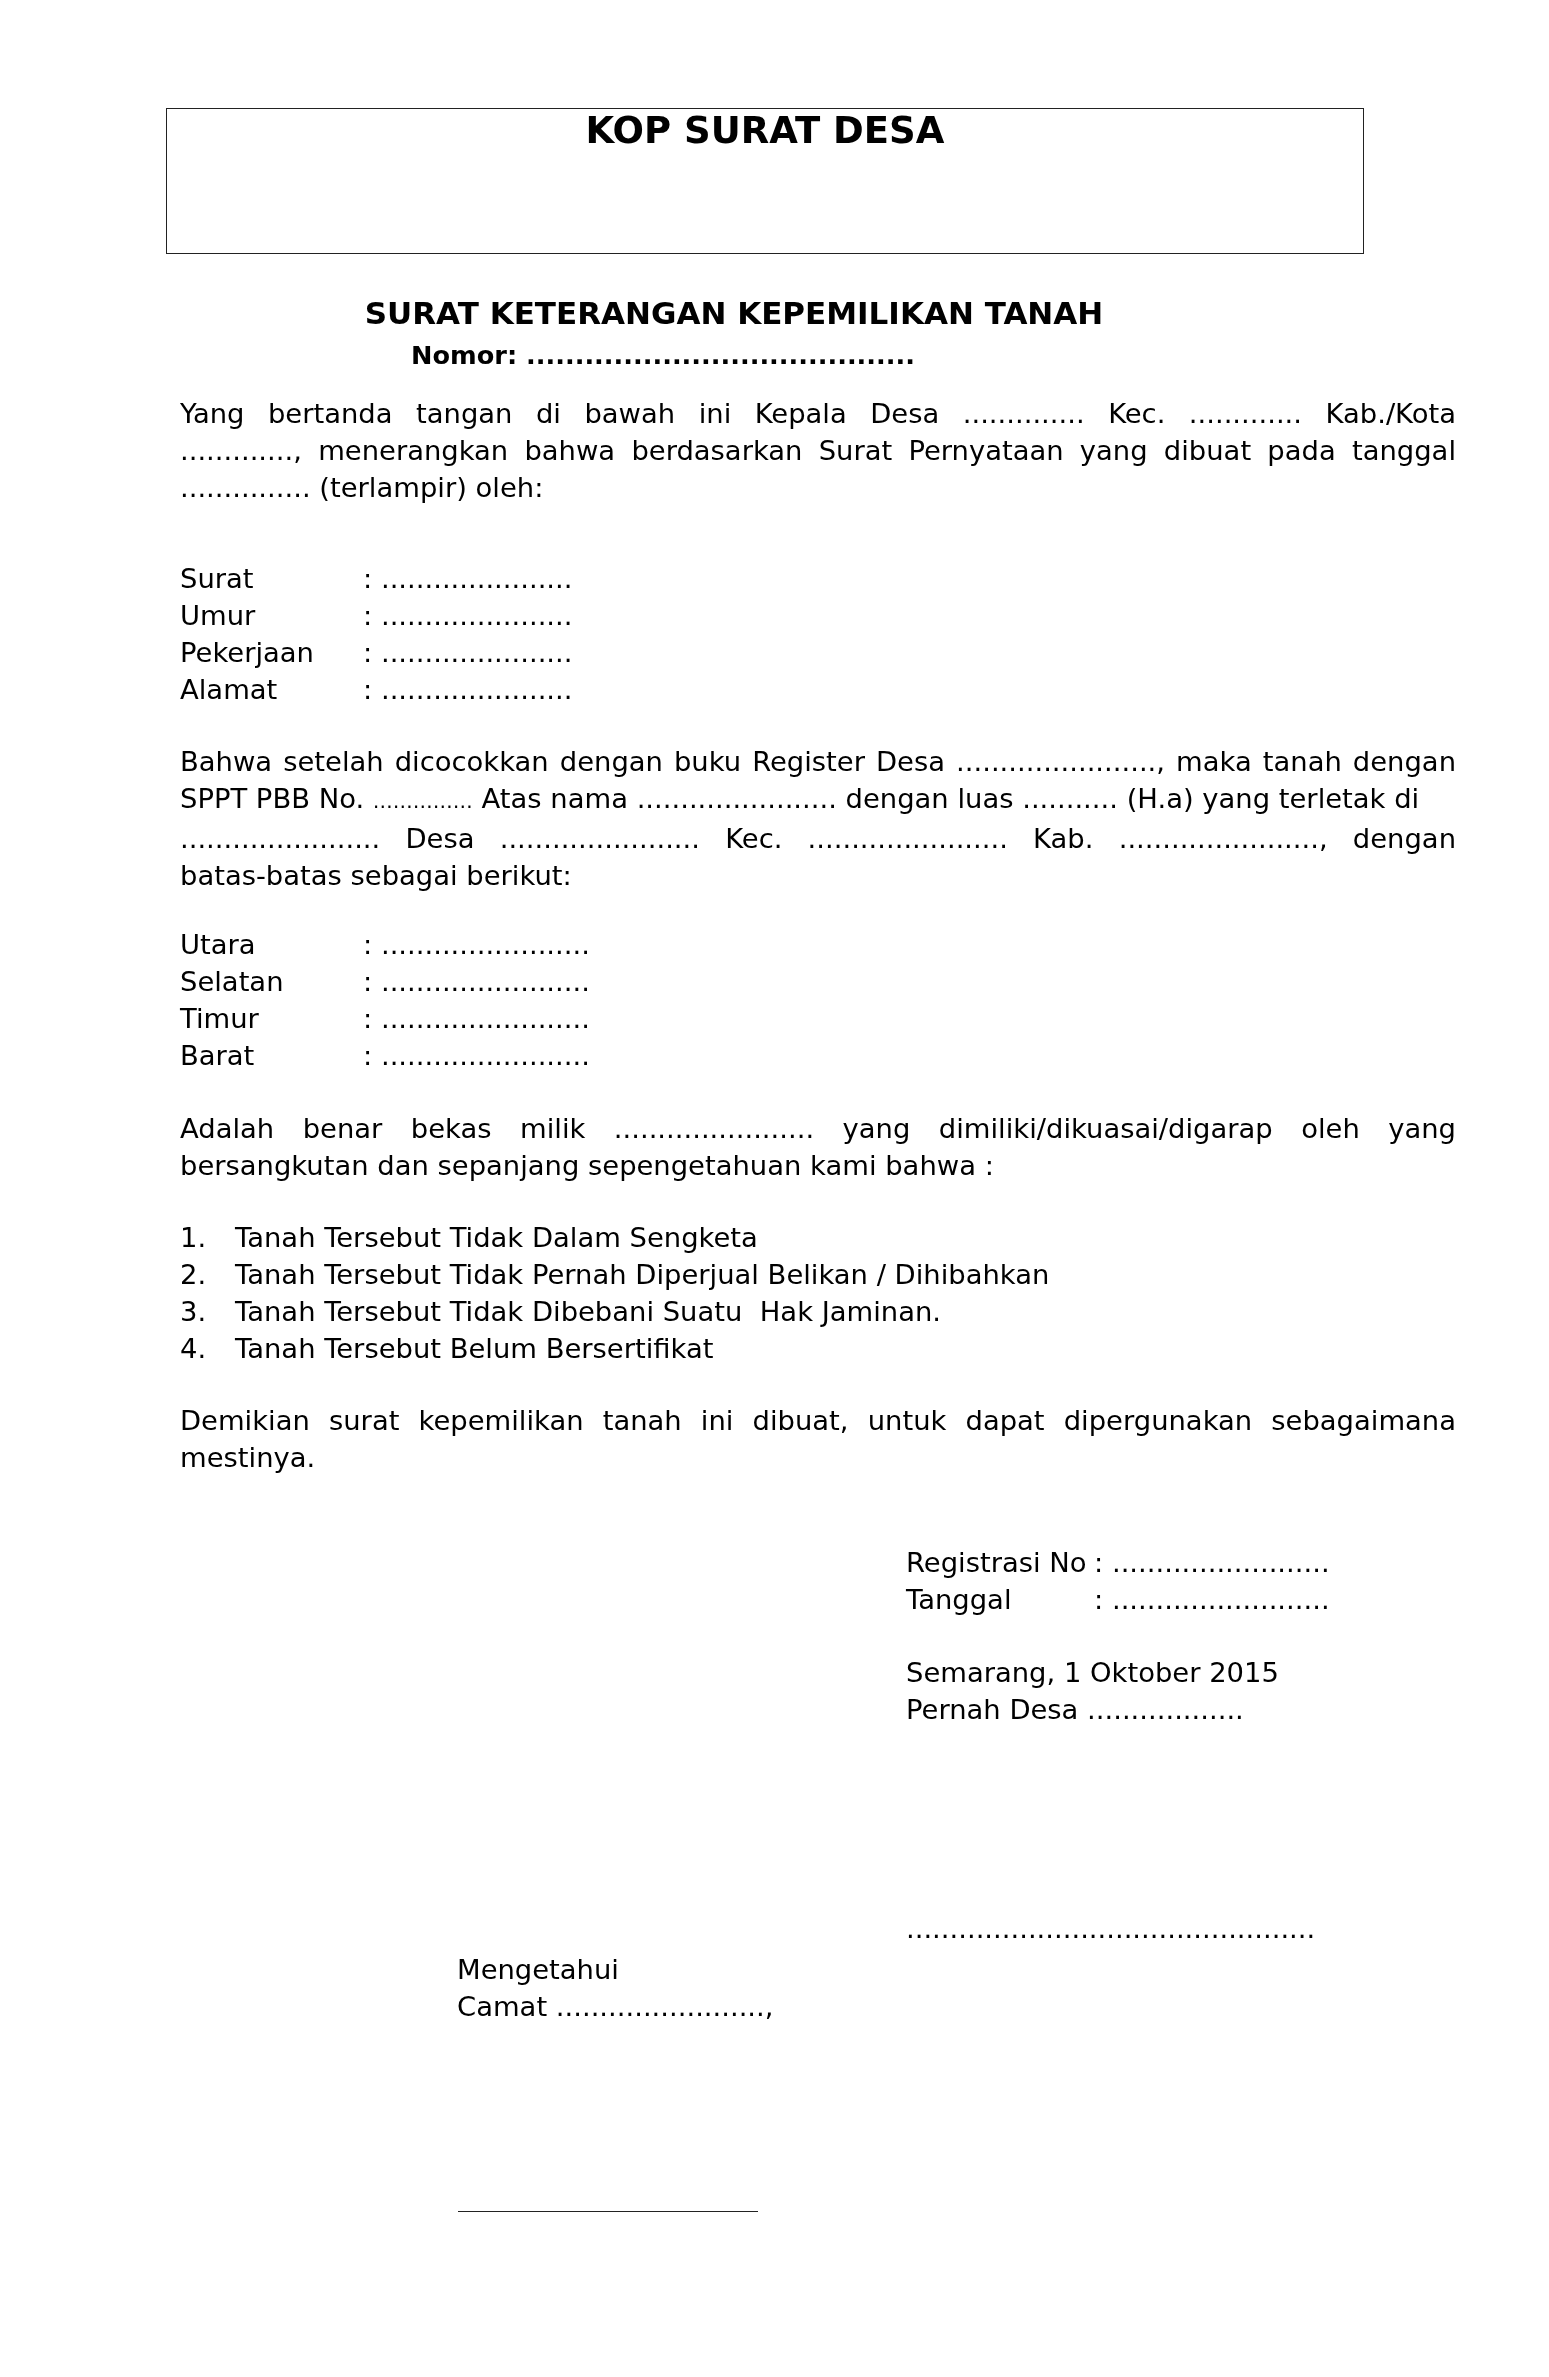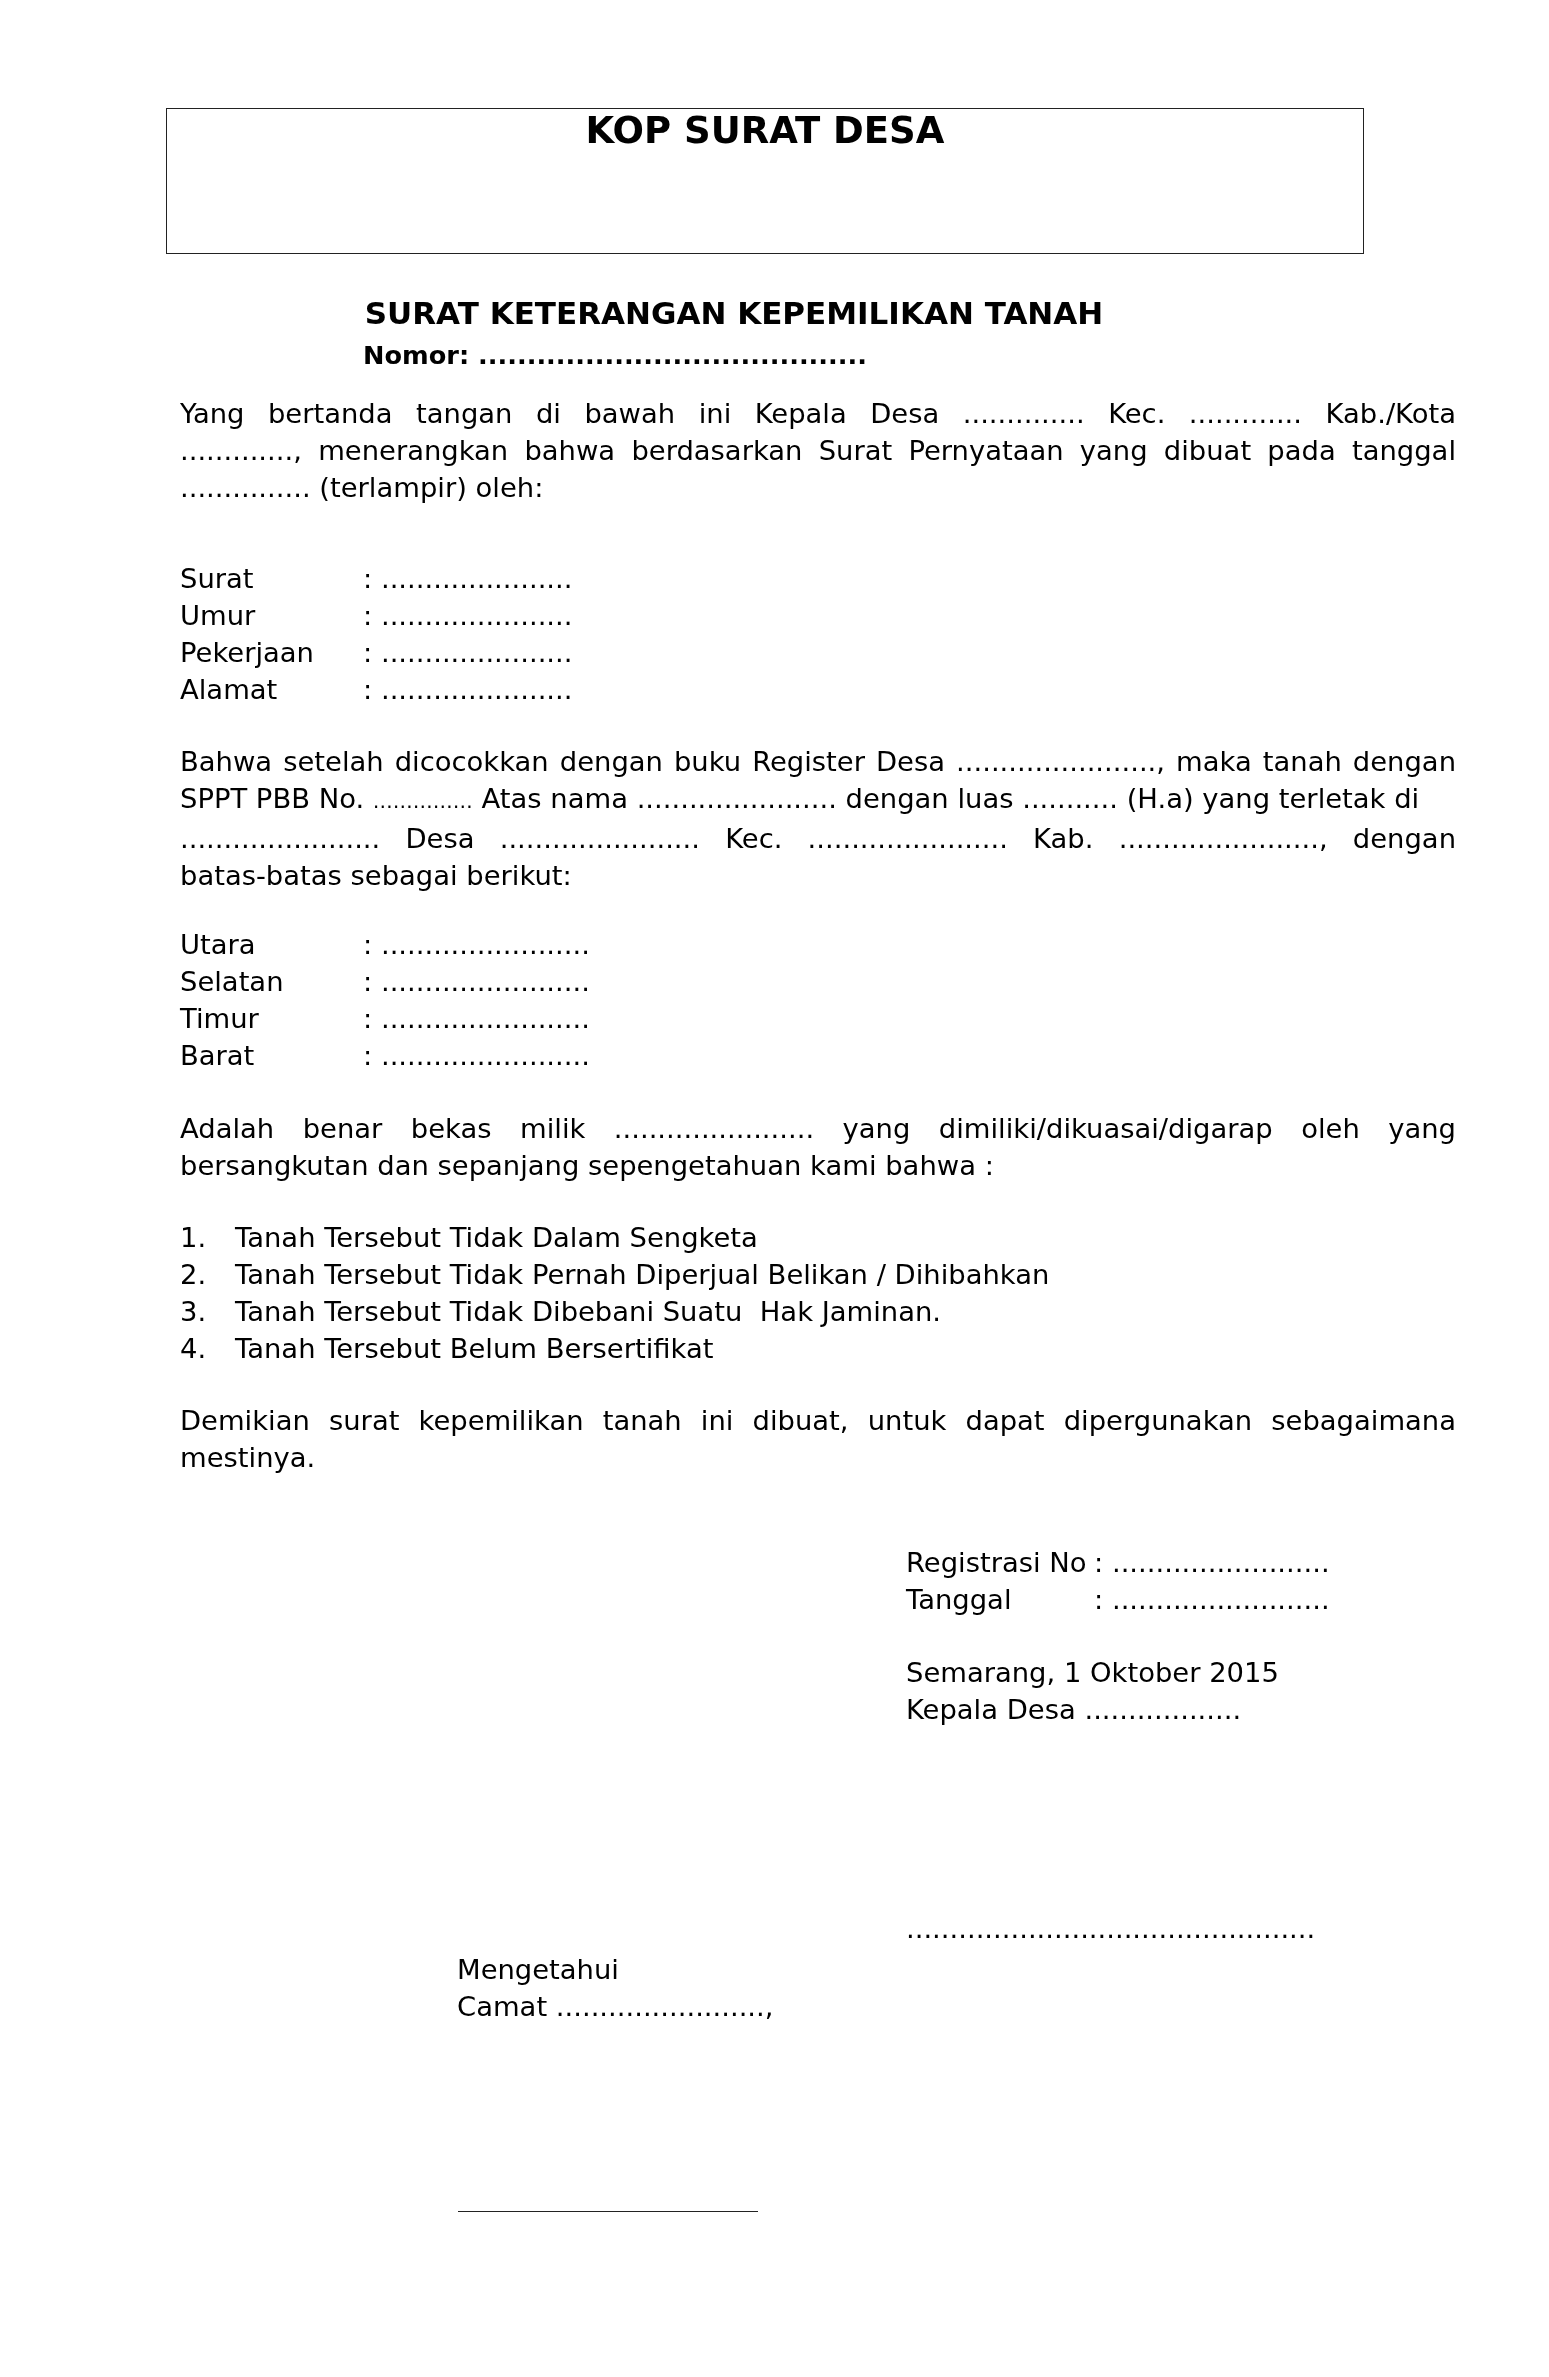--- a/index.html
+++ b/index.html
@@ -6,21 +6,21 @@
   body { width: 1550px; height: 2377px; position: relative; overflow: hidden;
          font-family: "DejaVu Sans", sans-serif; color: #000; }
   .page { position: absolute; left: 0; top: 0; width: 1550px; height: 2377px; }
   .kop-box { position: absolute; left: 166px; top: 108px; width: 1198px; height: 146px;
              border: 1.8px solid #222; box-sizing: border-box;
              display: flex; justify-content: center; }
   .kop-title { font-weight: bold; font-size: 37px; letter-spacing: 0px; }
   .title { position: absolute; left: 0; width: 1468px; top: 295px; text-align: center;
            font-weight: bold; font-size: 31px; }
   .nomor { position: absolute; left: 0; width: 1230px; top: 340px; text-align: center;
-           font-weight: bold; font-size: 25.6px; }
+           font-weight: bold; font-size: 25.6px; padding-left: 48px; }
   .block { position: absolute; left: 180px; width: 1276px; font-size: 27.4px; line-height: 37px; }
   .justify-all { text-align: justify; text-align-last: justify; }
   .row { display: flex; white-space: nowrap; }
   .lbl { width: 183px; }
   .small-dots { font-size: 20px; }
   .list-item { display: flex; white-space: nowrap; }
   .num { width: 55px; }
   .right-block { position: absolute; left: 906px; font-size: 27.4px; line-height: 37px; white-space: nowrap; margin-top: 32px; }
   .right-block .lbl { width: 188px; }
   .left-sign { position: absolute; left: 457px; font-size: 27.4px; line-height: 37px; white-space: nowrap; }
@@ -127,21 +127,21 @@
       <span>: .........................</span>
     </div>
     <div class="row">
       <span class="lbl">Tanggal</span>
       <span>: .........................</span>
     </div>
   </div>
 
   <div class="right-block" style="top:1622px;">
     <div>Semarang, 1 Oktober 2015</div>
-    <div>Kepala Desa ..................</div>
+    <div>Pernah Desa ..................</div>
   </div>
   <div class="right-block" style="top:1878px;">...............................................</div>
 
   <div class="left-sign" style="top:1951px;">
     <div>Mengetahui</div>
     <div>Camat ........................,</div>
   </div>
   <div class="sign-line"></div>
 
 </div>

